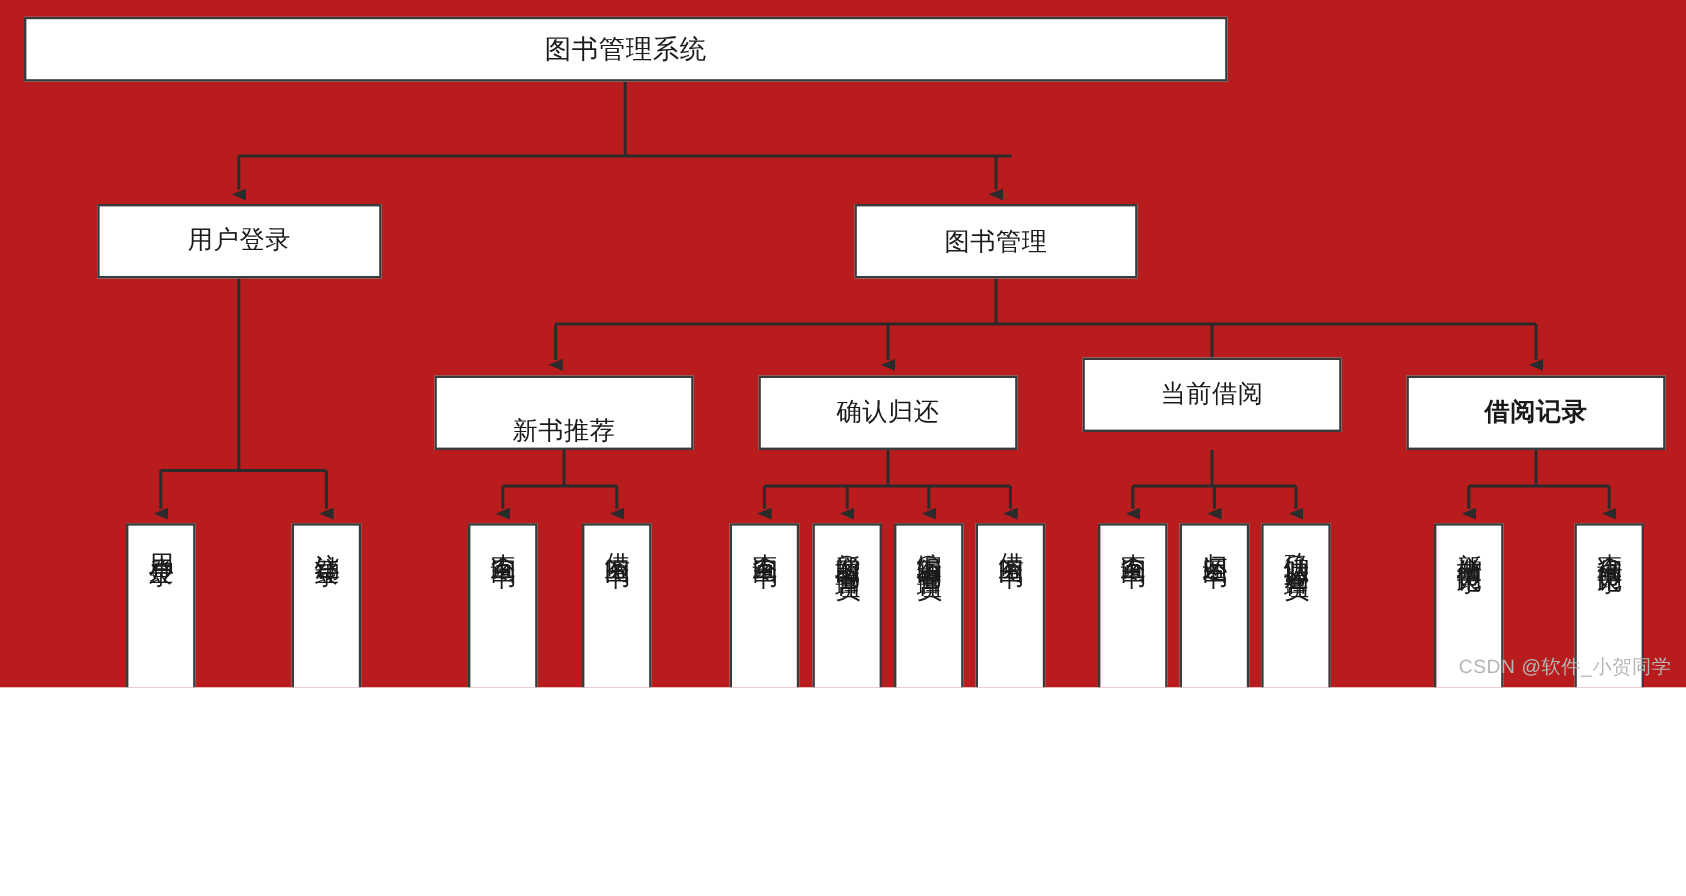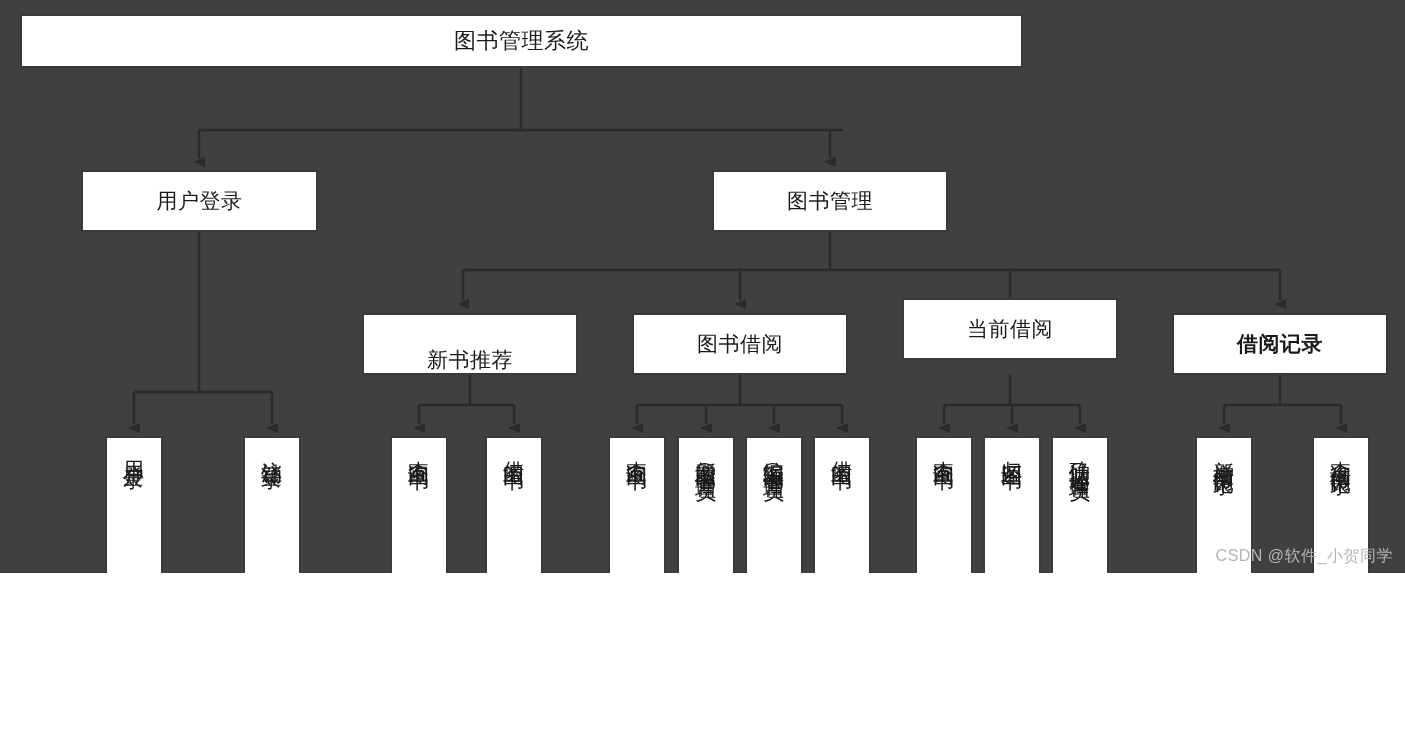--- a/index.html
+++ b/index.html
@@ -7,21 +7,21 @@
     padding: 0;
     background: #ffffff;
   }
   body {
     font-family: "Liberation Sans", "DejaVu Sans", sans-serif;
   }
   #canvas {
     position: relative;
     width: 1405px;
     height: 573px;
-    background: #404040;
+    background: #b91c1c;
     overflow: hidden;
   }
   svg.wires {
     position: absolute;
     left: 0;
     top: 0;
     width: 1405px;
     height: 747px;
     pointer-events: none;
   }
@@ -130,21 +130,21 @@
     <span class="lbl">用户登录</span>
   </div>
   <div class="node horiz" style="left:712px; top:170px; width:236px; height:62px;font-family:Liberation Serif, serif;">
     <span class="lbl">图书管理</span>
   </div>
 
   <div class="node horiz" style="left:362px; top:313px; width:216px; height:62px;align-items:flex-end;">
     <span class="lbl">新书推荐</span>
   </div>
   <div class="node horiz" style="left:632px; top:313px; width:216px; height:62px;">
-    <span class="lbl">图书借阅</span>
+    <span class="lbl">确认归还</span>
   </div>
   <div class="node horiz" style="left:902px; top:298px; width:216px; height:62px;">
     <span class="lbl">当前借阅</span>
   </div>
   <div class="node horiz" style="left:1172px; top:313px; width:216px; height:62px;font-weight:bold;">
     <span class="lbl">借阅记录</span>
   </div>
 
   <div class="node vert" style="left:105px; top:436px; width:58px; height:299px;">
     <span class="lbl">用户登录</span>

